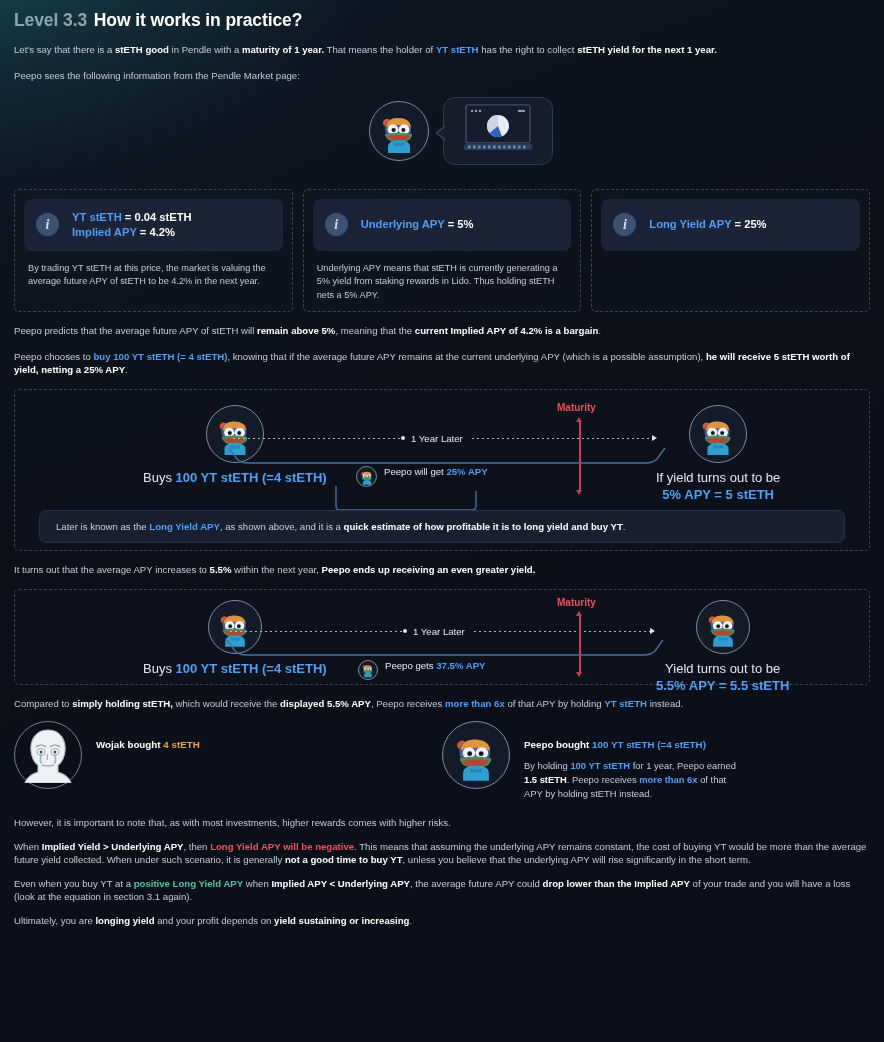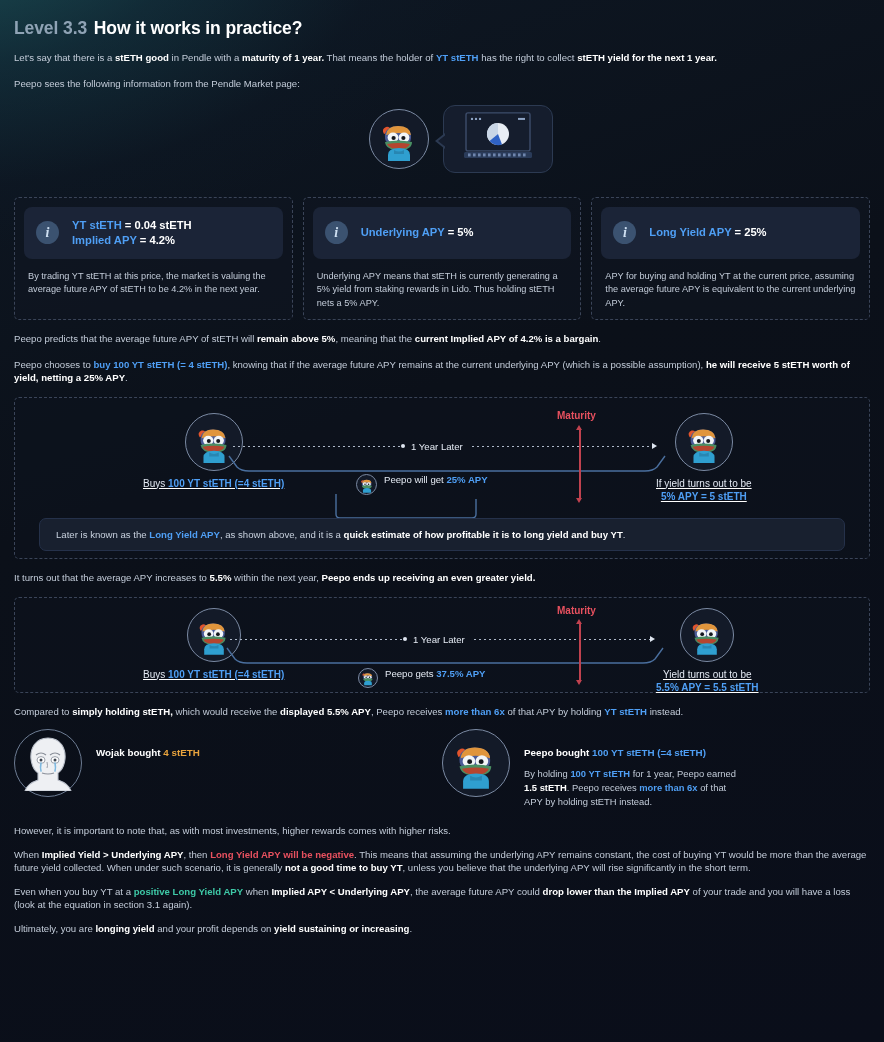--- a/index.html
+++ b/index.html
@@ -14,21 +14,21 @@
     color: #d5dce8;
     background:
       radial-gradient(680px 420px at -60px -90px, rgba(38,120,122,0.62) 0%, rgba(25,80,92,0.34) 38%, rgba(13,35,52,0.10) 66%, rgba(10,14,26,0) 82%),
       linear-gradient(160deg, #0e1824 0%, #0b1019 40%, #0a0e1a 100%);
   }
   .page { position: relative; padding: 0 14px; }
 
   
   .title {
     font-size: 17.5px; font-weight: 700; letter-spacing: -0.1px;
-    padding-top: 18px; color: #ffffff; white-space: nowrap;
+    padding-top: 10px; color: #ffffff; white-space: nowrap;
   }
   .title .lvl { color: #8fa3b5; font-weight: 700; margin-right: 2px; }
 
   p.para {
     font-size: 9.6px; line-height: 1.35;
     color: #c3ccd9; margin-top: 13px;
   }
   p.para.tight { margin-top: 11px; }
   b { color: #ffffff; font-weight: 700; }
   .blu { color: #4f9ff5; font-weight: 700; }
@@ -102,22 +102,22 @@
   
   .diagram {
     position: relative; border: 1px dashed #3a4458; border-radius: 5px;
     background: rgba(14,19,30,0.45);
   }
   .d1 { height: 162px; margin-top: 12px; }
   .d2 { height: 96px; margin-top: 12px; }
 
   .av-node { position: absolute; text-align: center; }
   .av-cap {
-    font-size: 10px; font-weight: 700; color: #ffffff;
-    margin-top: 6px; white-space: nowrap; line-height: 1.35; text-decoration: underline;
+    font-size: 13px; font-weight: 700; color: #ffffff;
+    margin-top: 6px; white-space: nowrap; line-height: 1.35;
   }
   .av-cap .lb { color: #4f9ff5; }
   .av-cap .nrm { font-weight: 400; color: #e2e8f2; }
 
   .dotted-line {
     position: absolute; height: 1px;
     background-image: repeating-linear-gradient(to right,#aeb9c9 0 2px, transparent 2px 5px);
   }
   .dot-end {
     position: absolute; width: 4px; height: 4px; border-radius: 50%;
@@ -260,21 +260,20 @@
       <div class="card-body">Underlying APY means that stETH is currently generating a 5% yield from staking rewards in Lido. Thus holding stETH nets a 5% APY.</div>
     </div>
 
     <div class="card">
       <div class="card-head">
         <span class="info-ico">i</span>
         <span class="card-head-txt">
           <span class="k">Long Yield APY</span><span> = 25%</span>
         </span>
       </div>
-      <div class="card-body">APY for buying and holding YT at the current price, assuming the average future APY is equivalent to the current underlying APY.</div>
     </div>
   </div>
 
   <p class="para">
     <span>Peepo predicts that the average future APY of stETH will </span><b>remain above 5%</b><span>, meaning that the </span><b>current Implied APY of 4.2% is a bargain</b><span>.</span>
   </p>
   <p class="para">
     <span>Peepo chooses to </span><span class="blu">buy 100 YT stETH (= 4 stETH)</span><span>, knowing that if the average future APY remains at the current underlying APY (which is a possible assumption), </span><b>he will receive 5 stETH worth of yield, netting a 25% APY</b><span>.</span>
   </p>
 

